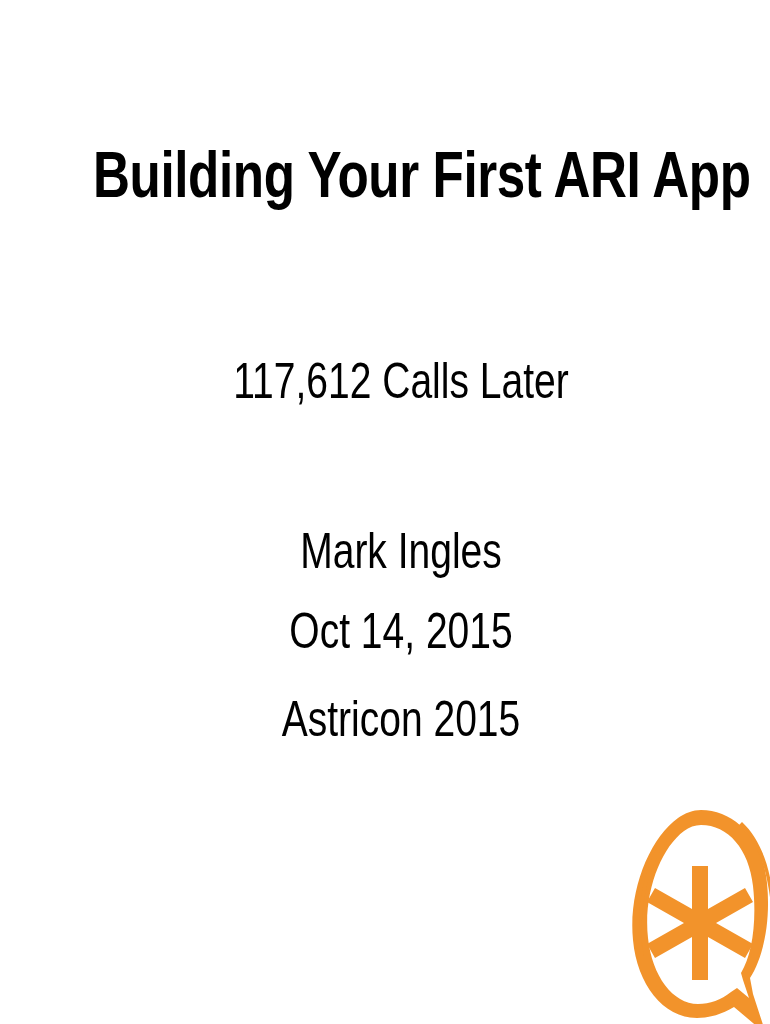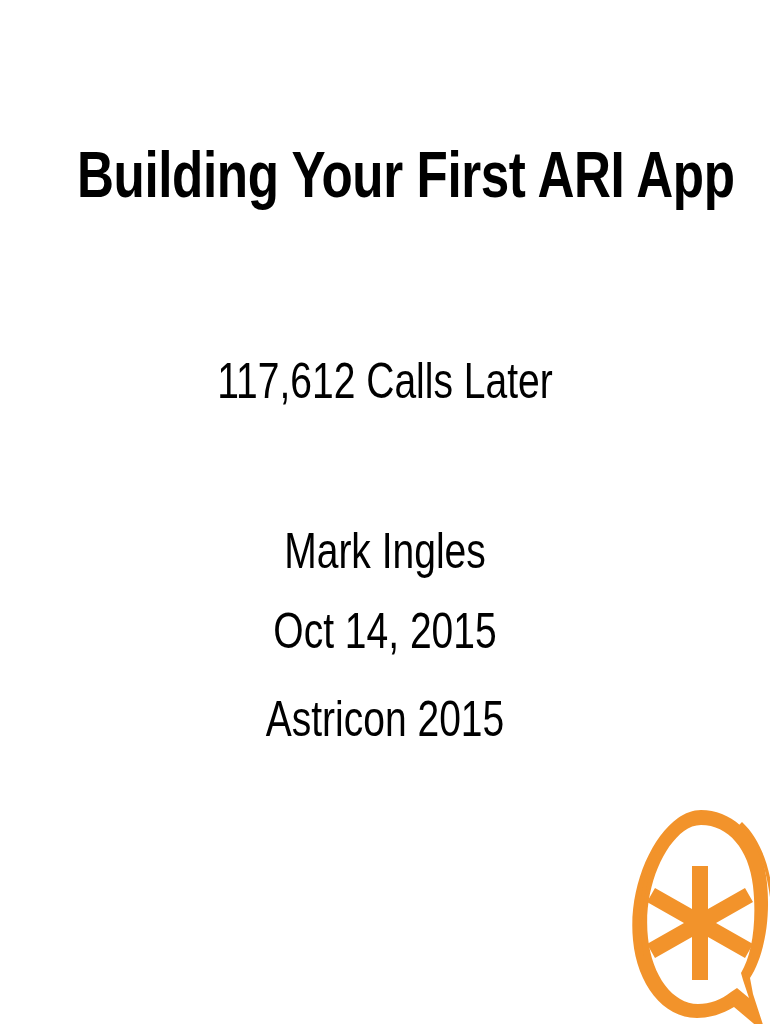--- a/index.html
+++ b/index.html
@@ -16,21 +16,21 @@
     width: 770px;
     height: 1024px;
     background: #ffffff;
     overflow: hidden;
     margin: 0 auto;
   }
 
   
   .text-stack {
     position: absolute;
-    left: 0;
+    left: 16px;
     top: 0;
     width: 612px;
     height: 1024px;
   }
 
   .line {
     position: absolute;
     left: 0;
     width: 770px;
     text-align: center;

